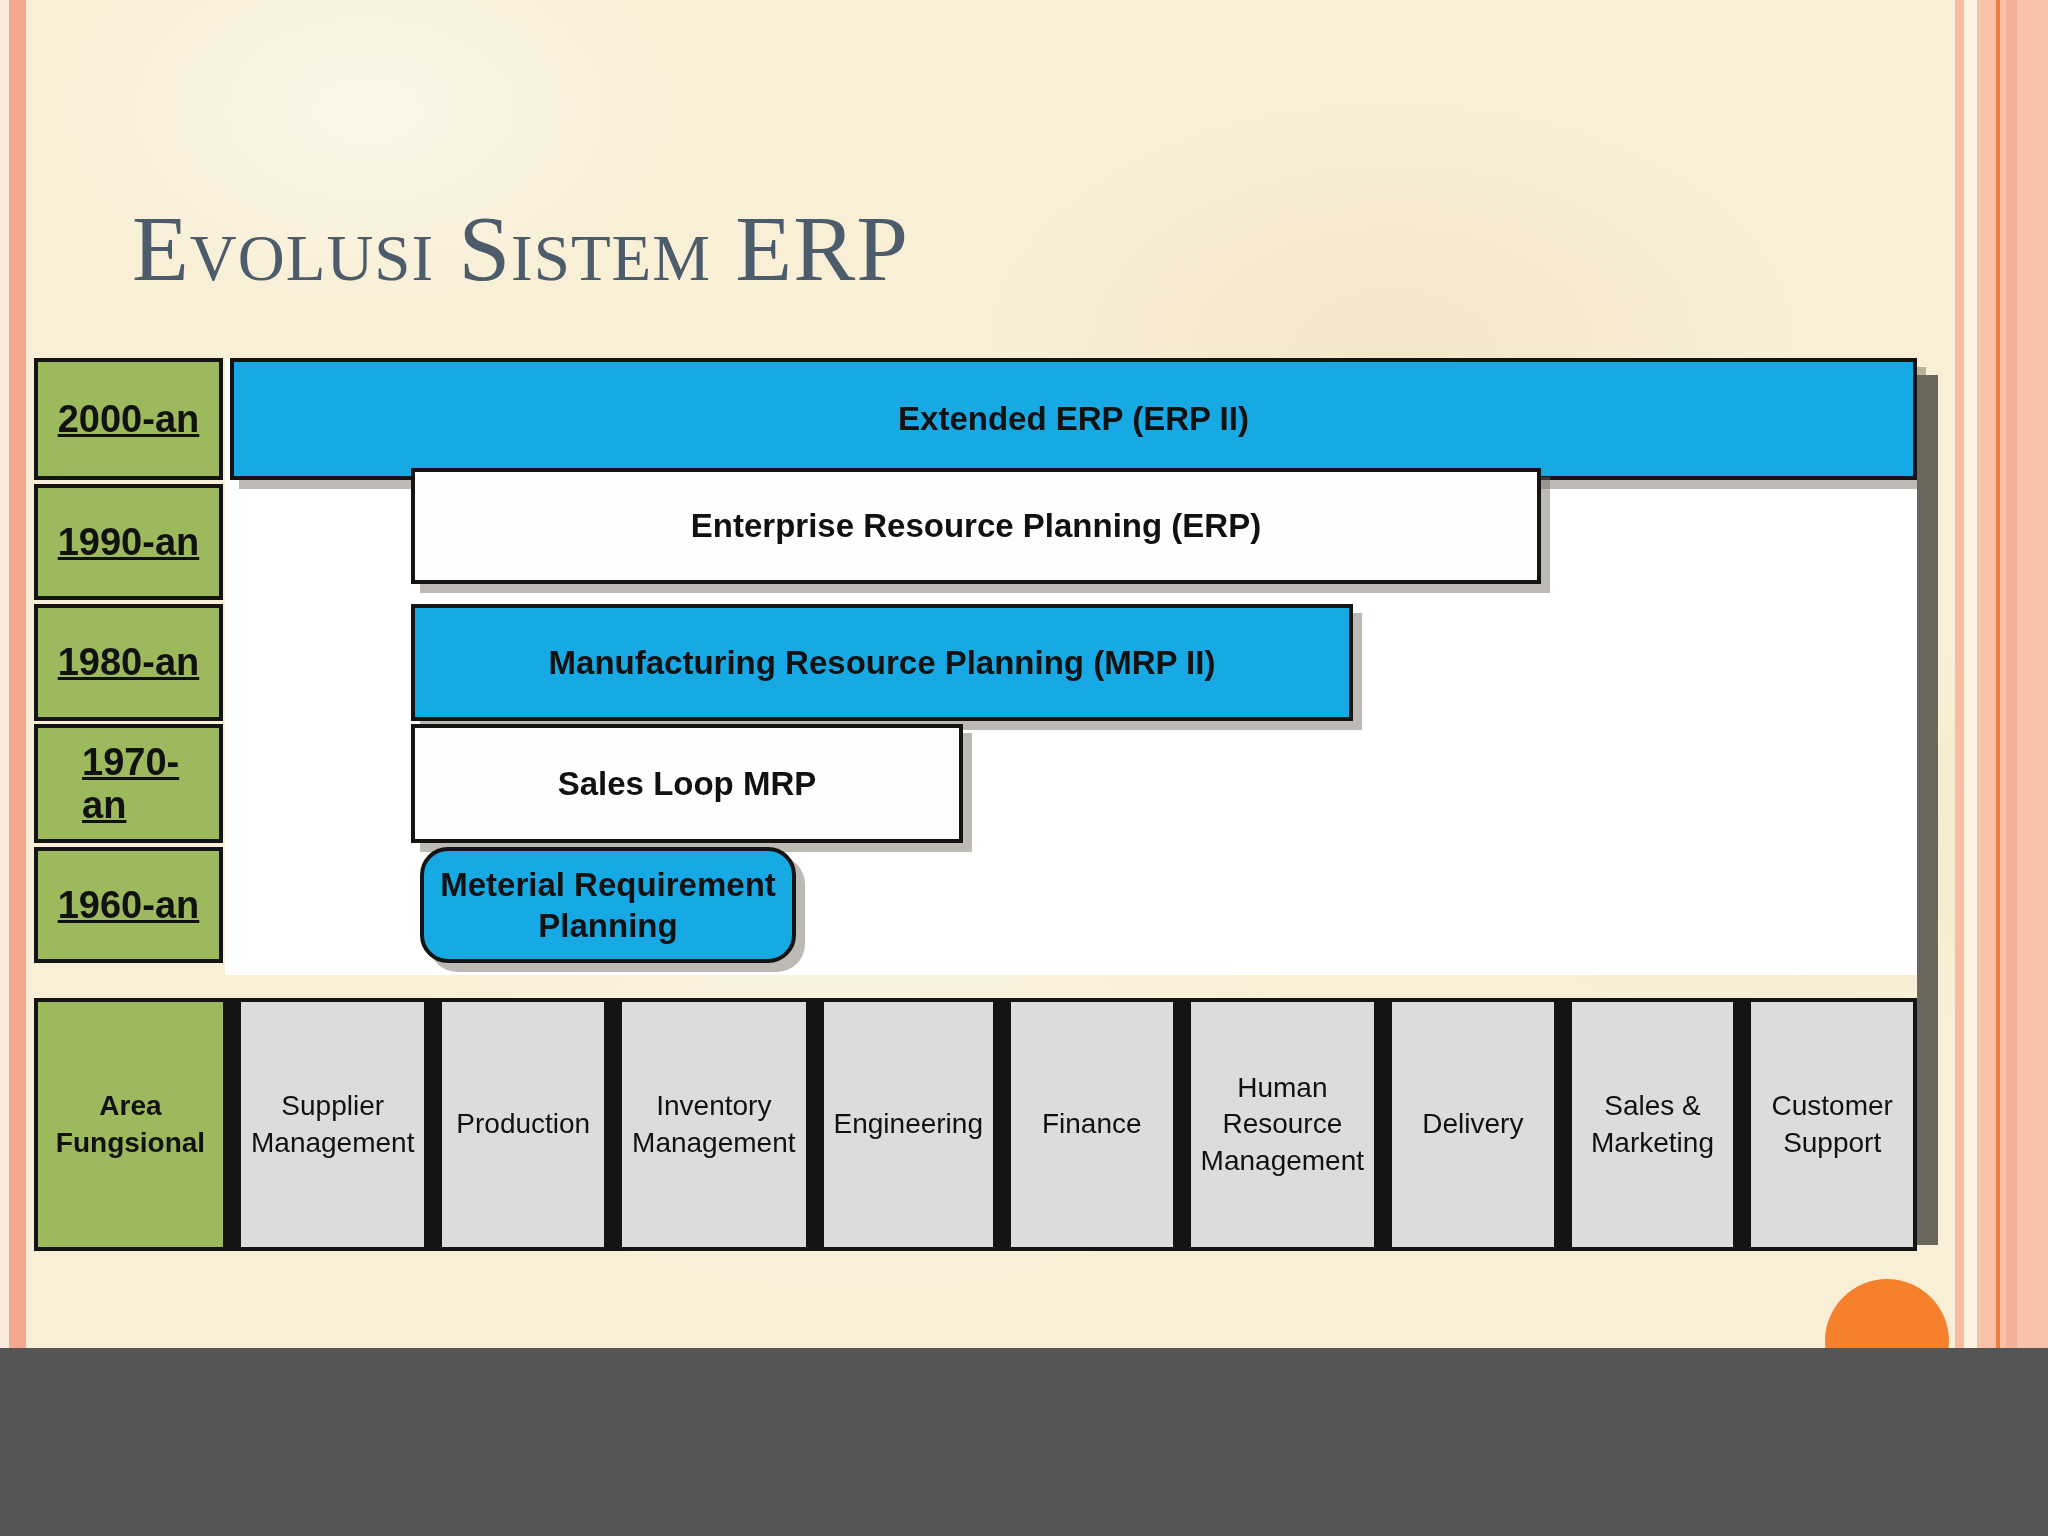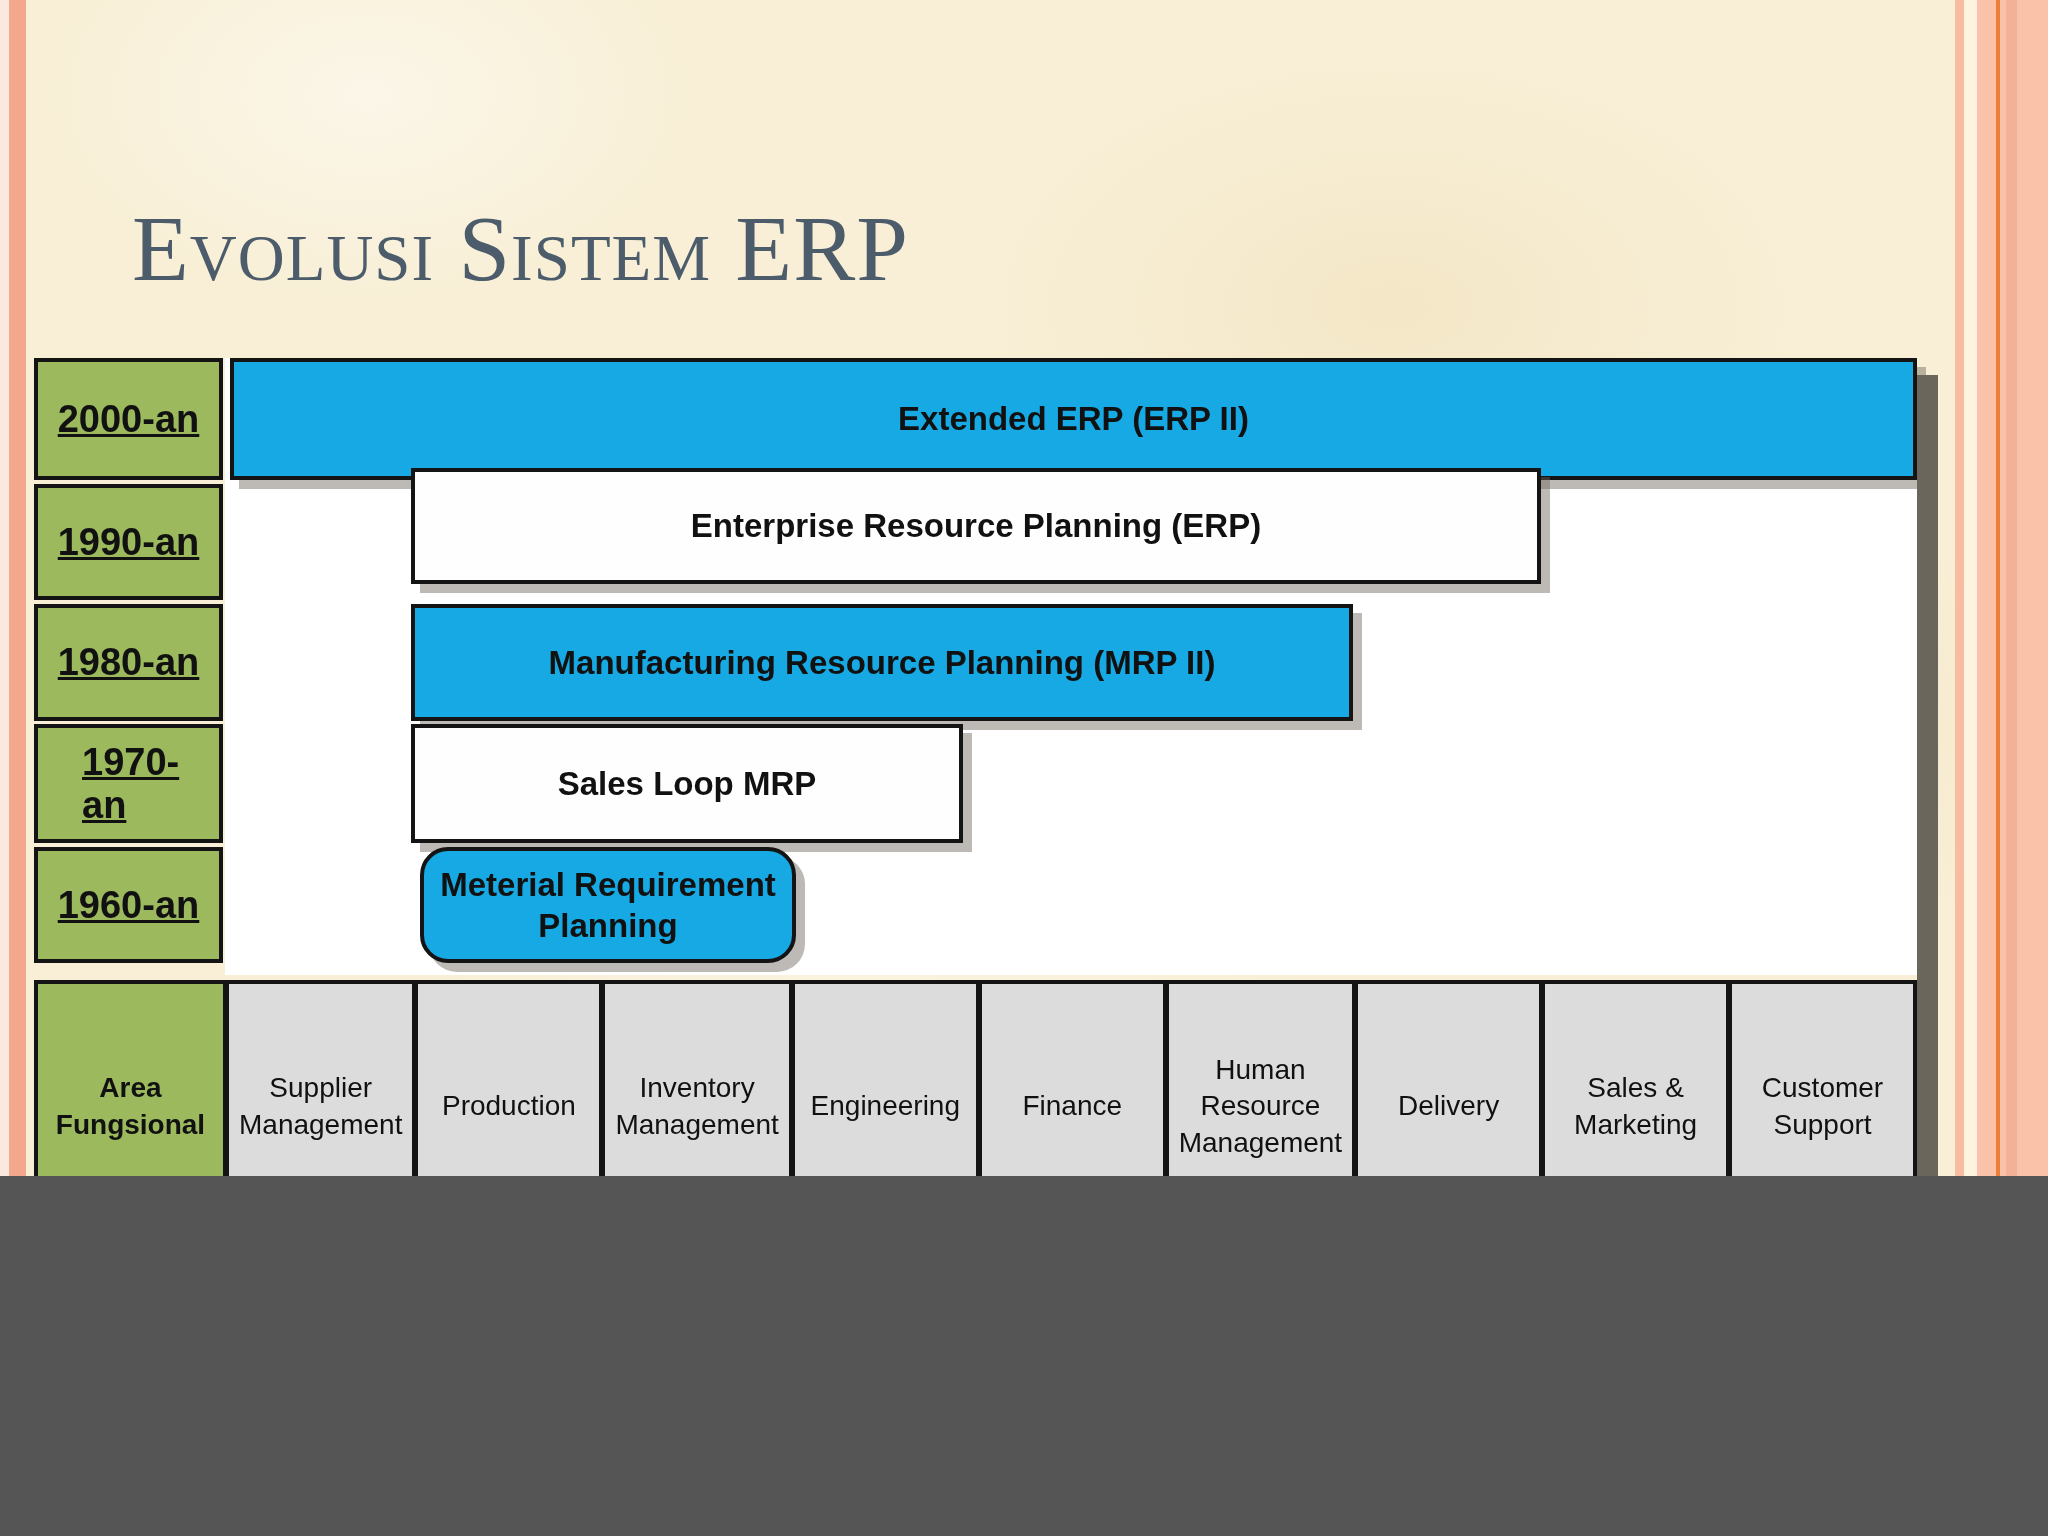--- a/index.html
+++ b/index.html
@@ -1,18 +1,18 @@
 <!DOCTYPE html>
 <html><head>
 <meta charset="utf-8">
 <style>
   html,body{margin:0;padding:0;background:#555;}
   .slide{
     position:relative;
-    width:2048px;height:1176px;
+    width:2048px;height:1348px;
     overflow:hidden;
     background-color:#f8efd6;
     background-image:
       radial-gradient(ellipse 500px 320px at 18% 8%,  rgba(255,255,255,0.45), transparent 65%),
       radial-gradient(ellipse 620px 380px at 68% 26%, rgba(236,216,172,0.35), transparent 65%),
       radial-gradient(ellipse 700px 420px at 42% 78%, rgba(255,255,255,0.30), transparent 65%),
       radial-gradient(ellipse 520px 300px at 88% 62%, rgba(238,219,178,0.30), transparent 65%);
     font-family:"Liberation Sans","DejaVu Sans",sans-serif;
     color:#111;
   }
@@ -61,28 +61,28 @@
     display:flex;align-items:center;justify-content:center;
     text-align:center;
     font-size:33px;font-weight:bold;line-height:1.25;
     box-shadow:9px 9px 0 rgba(108,103,92,0.45);
     padding:0 2px;
   }
   .bar-blue{background:#16a9e3;}
   .bar-white{background:#fefefe;}
 
   .area-table{
-    position:absolute;left:0;top:622px;
+    position:absolute;left:0;top:640px;
     width:1883px;height:253px;
     box-sizing:border-box;
     border:4px solid #141414;
     background:#141414;
     display:grid;
     grid-template-columns:185px repeat(9,1fr);
-    gap:6px;
+    gap:18px;
   }
   .cell{
     background:#dcdcdc;
     display:flex;align-items:center;justify-content:center;
     text-align:center;
     font-size:28px;line-height:1.3;
     padding:0 10px;
   }
   .cell-header{background:#9cb95e;font-weight:bold;}
 

